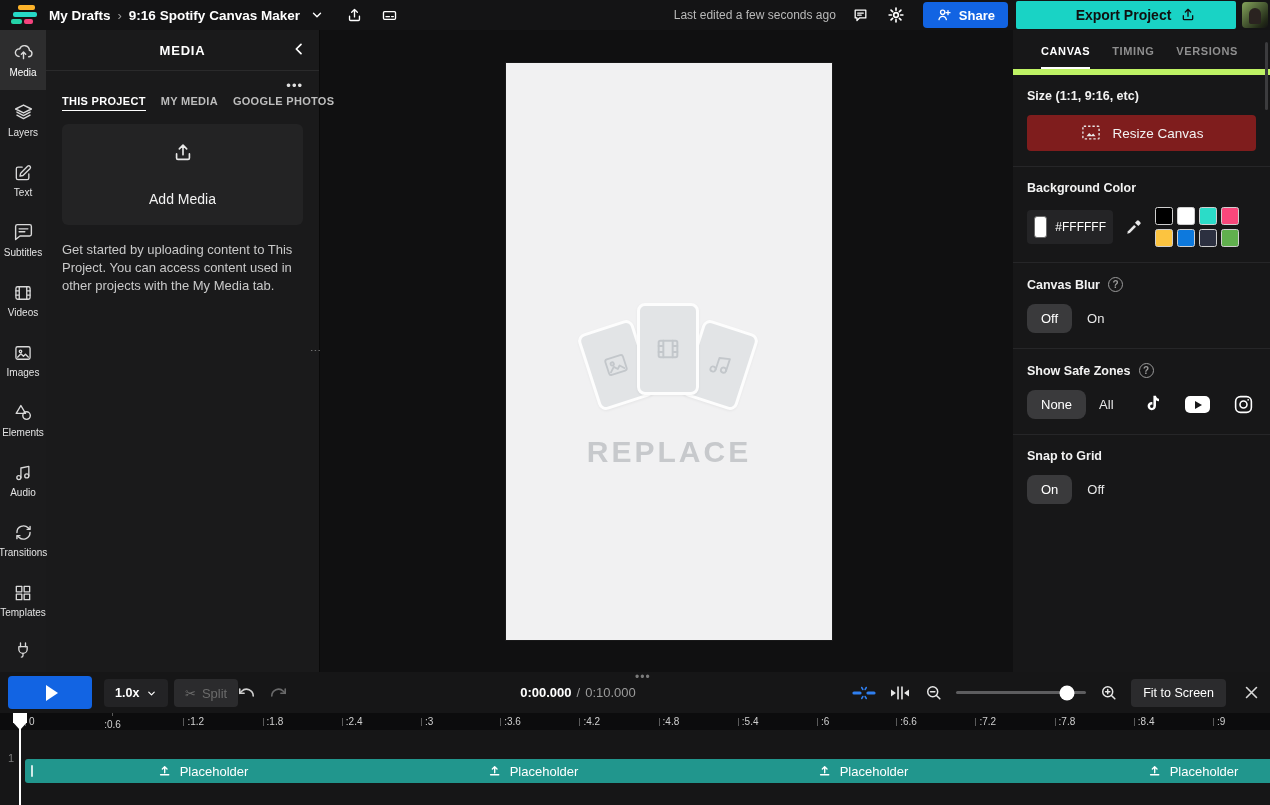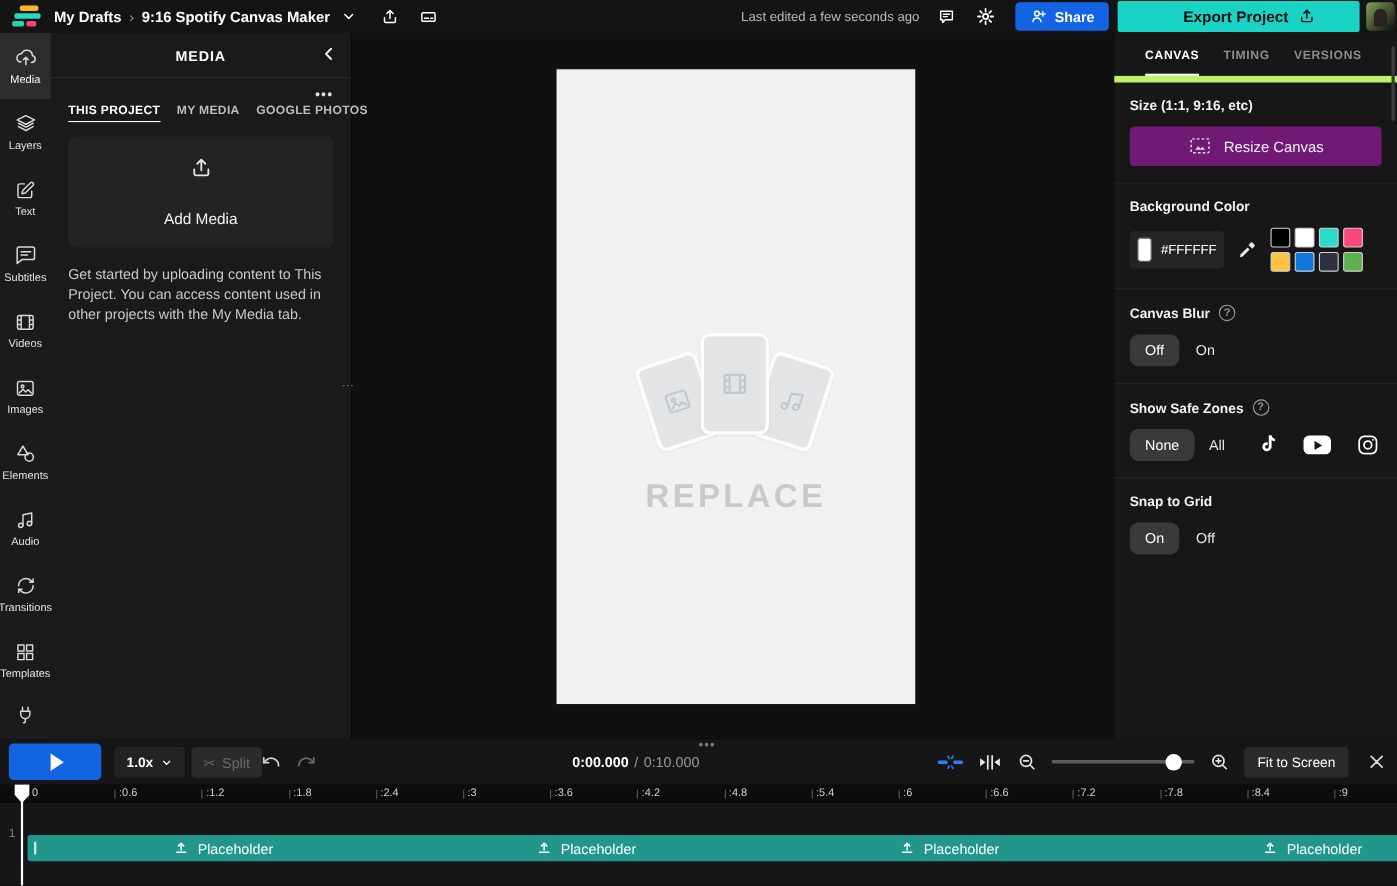--- a/index.html
+++ b/index.html
@@ -80,21 +80,21 @@
   .inspector { position:absolute; top:30px; left:1013px; width:257px; height:642px; background:#171718; }
   .insp-tabs { height:45px; border-bottom:6px solid #bef264; display:flex; align-items:flex-end;
     gap:22px; padding:0 0 0 28px; }
   .insp-tab { font-size:11px; font-weight:700; letter-spacing:.6px; color:#8f8f8f; padding-bottom:10px;
     border-bottom:2px solid transparent; cursor:pointer; }
   .insp-tab.active { color:#fff; border-bottom-color:#fff; }
   .insp-sec { padding:14px 14px 15px 14px; border-bottom:1px solid #262628; }
   .sec-title { color:#f2f2f2; font-size:12.5px; font-weight:700; display:flex; align-items:center; gap:8px; }
   .q-ic { width:15px; height:15px; border:1.2px solid #9a9a9a; border-radius:50%; color:#9a9a9a;
     font-size:10px; display:flex; align-items:center; justify-content:center; font-weight:700; }
-  .resize-btn { margin-top:12px; height:36px; background:#701a75; border-radius:4px; display:flex;
+  .resize-btn { margin-top:12px; height:36px; background:#7f1d1d; border-radius:4px; display:flex;
     align-items:center; justify-content:center; gap:11px; cursor:pointer; }
   .resize-btn span { color:#f2f2f2; font-size:13.5px; }
   .pad-icons { margin-top:12px; display:flex; gap:18px; }
   .pad-ic { width:24px; height:20px; position:relative; cursor:pointer; }
   .pad-ic i { position:absolute; background:#d4d4d4; border-radius:1px; }
   .pad-ic.top-thin i.a { left:0; top:0; width:24px; height:5px; }
   .pad-ic.top-thin i.b { left:0; top:8px; width:24px; height:12px; }
   .pad-ic.right-thin i.a { left:0; top:0; width:14px; height:20px; }
   .pad-ic.right-thin i.b { left:18px; top:0; width:6px; height:20px; }
   .pad-ic.bot-thin i.a { left:0; top:0; width:24px; height:8px; }
@@ -558,21 +558,21 @@
           </svg>
       </span>
     </div>
   </div>
 
   <div class="ruler">
       <div class="tick" style="left: 25px;">
         <span class="tick-line"></span>
         <span class="tick-label">0</span>
       </div>
-      <div class="tick" style="left: 104.2px;">
+      <div class="tick" style="left: 104.2px; flex-direction: column;">
         <span class="tick-line"></span>
         <span class="tick-label">:0.6</span>
       </div>
       <div class="tick" style="left: 183.4px;">
         <span class="tick-line"></span>
         <span class="tick-label">:1.2</span>
       </div>
       <div class="tick" style="left: 262.6px;">
         <span class="tick-line"></span>
         <span class="tick-label">:1.8</span>

